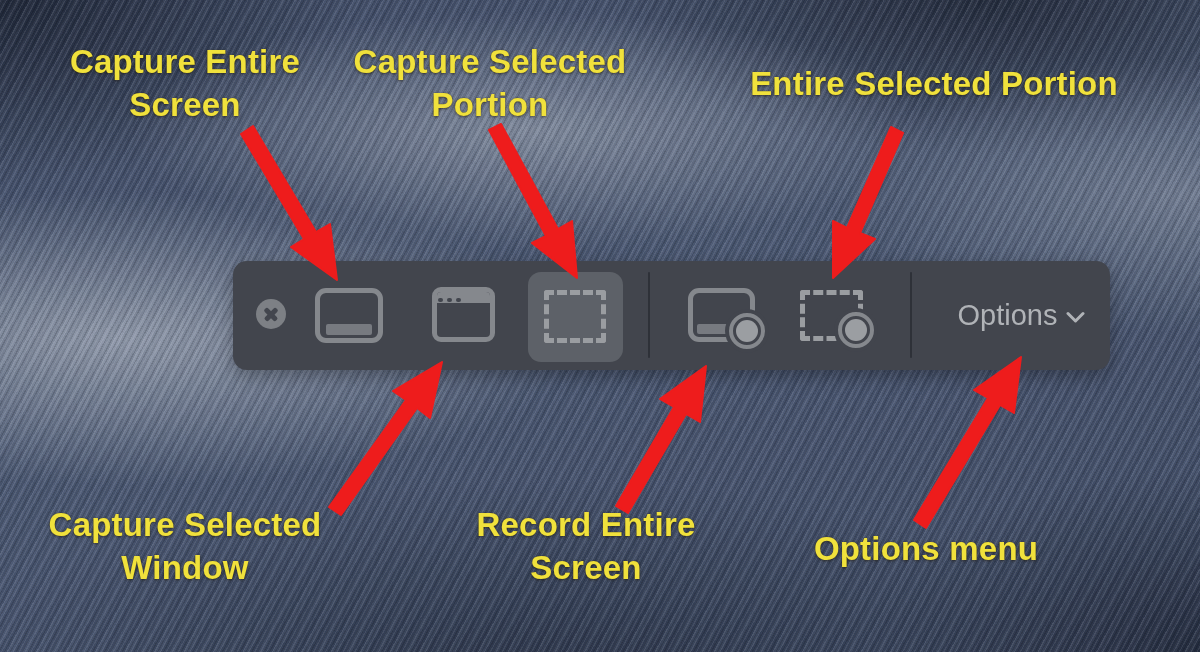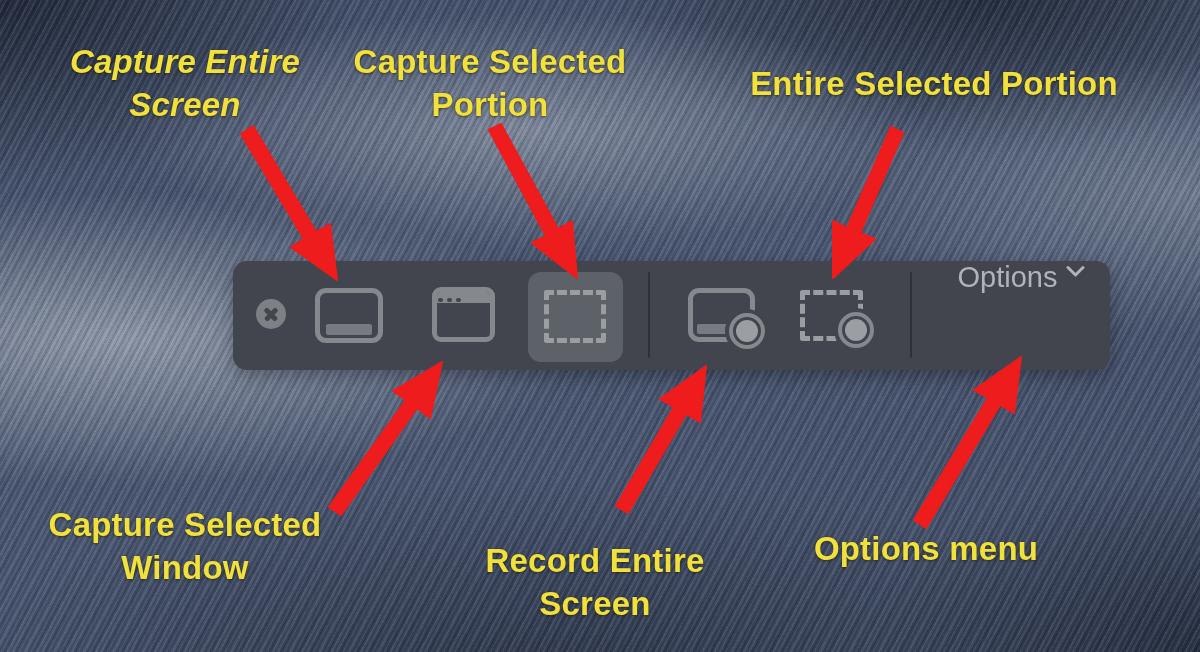--- a/index.html
+++ b/index.html
@@ -67,21 +67,21 @@
 
   .btn-rec-portion{position:absolute;left:558px;top:20px;width:110px;height:70px;cursor:pointer;}
   .btn-rec-portion .dashed-rect{position:absolute;left:9px;top:9px;width:63px;height:51px;}
 
   .rec-dot-back{position:absolute;width:44px;height:44px;border-radius:50%;background:#42454d;}
   .rec-ring{position:absolute;left:4px;top:4px;width:36px;height:36px;box-sizing:border-box;border:4px solid #85888d;border-radius:50%;}
   .rec-fill{position:absolute;left:11px;top:11px;width:22px;height:22px;border-radius:50%;background:#9b9ea2;}
 
   .options-btn{
     position:absolute;left:700px;top:0;width:177px;height:109px;
-    display:flex;justify-content:center;gap:9px;cursor:pointer;
+    display:flex;align-items:center;justify-content:center;gap:9px;cursor:pointer;
     color:#b0b3b7;font-size:29px;font-weight:400;
   }
   .options-btn svg{margin-top:4px;}
 
   
   .ann-label{
     position:absolute;color:#f0e13c;font-weight:bold;font-size:33px;line-height:43px;
     text-align:center;white-space:pre-line;letter-spacing:.2px;
     text-shadow:0 1px 3px rgba(25,18,0,.55), 0 0 1px rgba(70,50,0,.6);
   }
@@ -152,28 +152,28 @@
     <div class="tb-divider" style="left:677px;"></div>
 
     <div class="options-btn">
       <span>Options</span>
       <svg width="19" height="13" viewBox="0 0 19 13">
         <polyline points="2,2.5 9.5,10 17,2.5" fill="none" stroke="#b0b3b7" stroke-width="3" stroke-linecap="round" stroke-linejoin="round"></polyline>
       </svg>
     </div>
   </div>
 
-  <div class="ann-label" style="left:25px;  top:40px; width:320px;font-style:italic;">Capture Entire
+  <div class="ann-label" style="left:25px;  top:40px; width:320px;">Capture Entire
 Screen</div>
   <div class="ann-label" style="left:330px; top:40px; width:320px;">Capture Selected
 Portion</div>
   <div class="ann-label" style="left:714px; top:62px; width:440px;">Entire Selected Portion</div>
   <div class="ann-label" style="left:25px;  top:503px;width:320px;">Capture Selected
 Window</div>
-  <div class="ann-label" style="left:435px; top:503px;width:320px;margin-top:36px;">Record Entire
+  <div class="ann-label" style="left:426px; top:503px;width:320px;">Record Entire
 Screen</div>
   <div class="ann-label" style="left:766px; top:527px;width:320px;">Options menu</div>
 
   <svg class="arrows" width="1200" height="652" viewBox="0 0 1200 652">
     <g fill="#ee1c1c" stroke="#ee1c1c" stroke-width="2" stroke-linejoin="round">
       <polygon points="241,134 304,239 291,247 337,280 330,224 316,232 253,126"></polygon>
       <polygon points="489,130 546,236 532,243 577,278 572,221 558,229 501,124"></polygon>
       <polygon points="891,127 847,228 833,221 833,278 875,239 860,233 903,133"></polygon>
       <polygon points="341,515 417,408 430,418 442,362 393,391 406,400 329,507"></polygon>
       <polygon points="628,513 686,414 700,422 706,366 660,399 674,407 616,506"></polygon>

